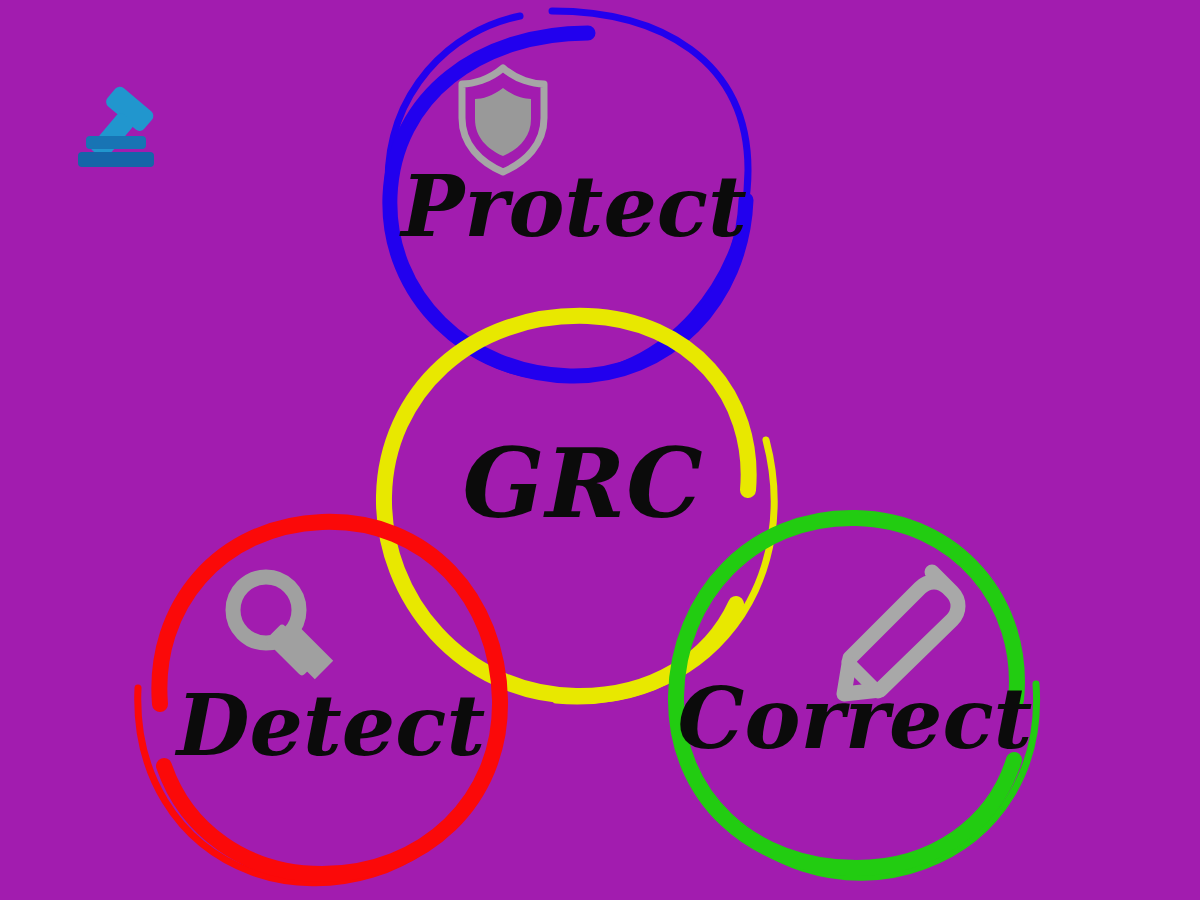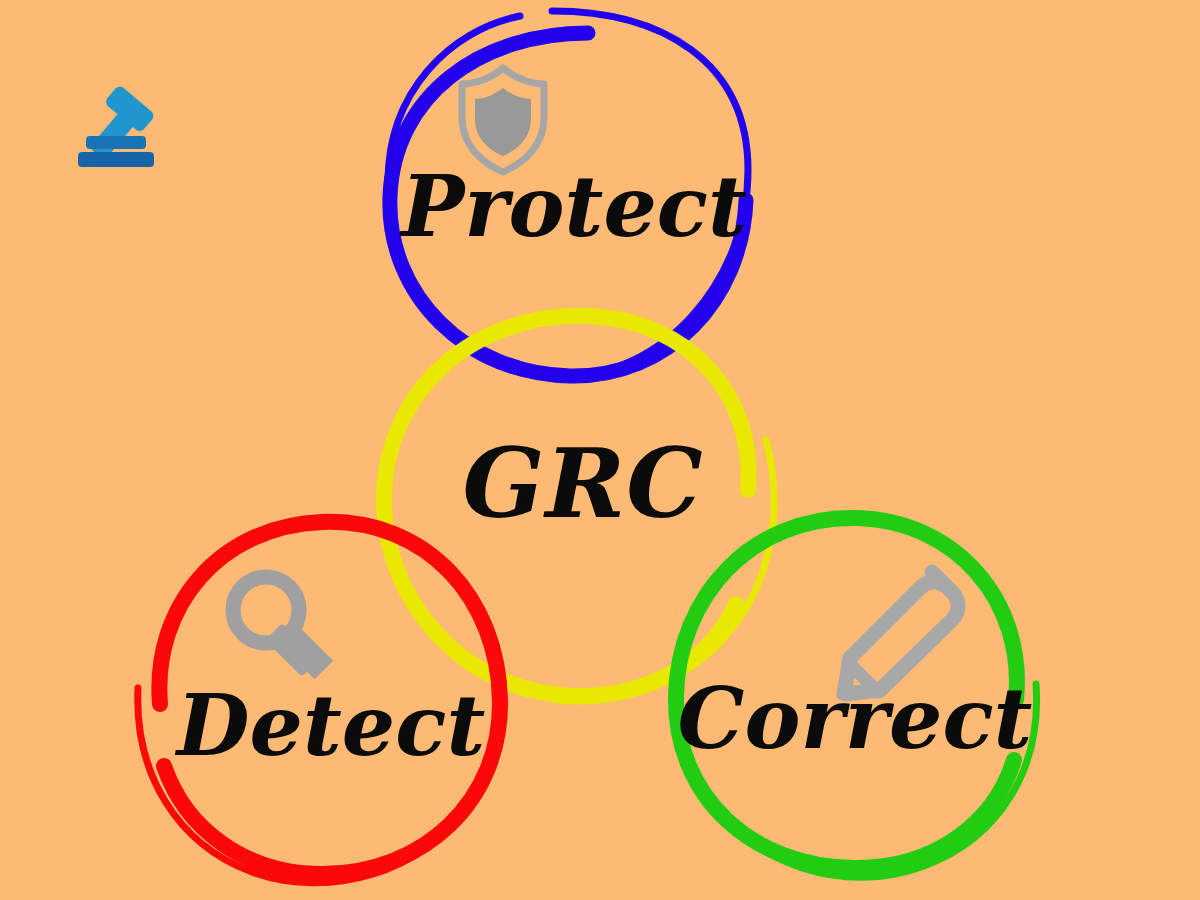--- a/index.html
+++ b/index.html
@@ -10,21 +10,21 @@
   body {
     width: 1200px;
     height: 900px;
     overflow: hidden;
     font-family: "DejaVu Serif", serif;
   }
   #canvas-root {
     position: relative;
     width: 1200px;
     height: 900px;
-    background: #fdba74;
+    background: #a21caf;
   }
   svg.diagram {
     position: absolute;
     top: 0;
     left: 0;
     width: 1200px;
     height: 900px;
     display: block;
   }
   .circle-label {

